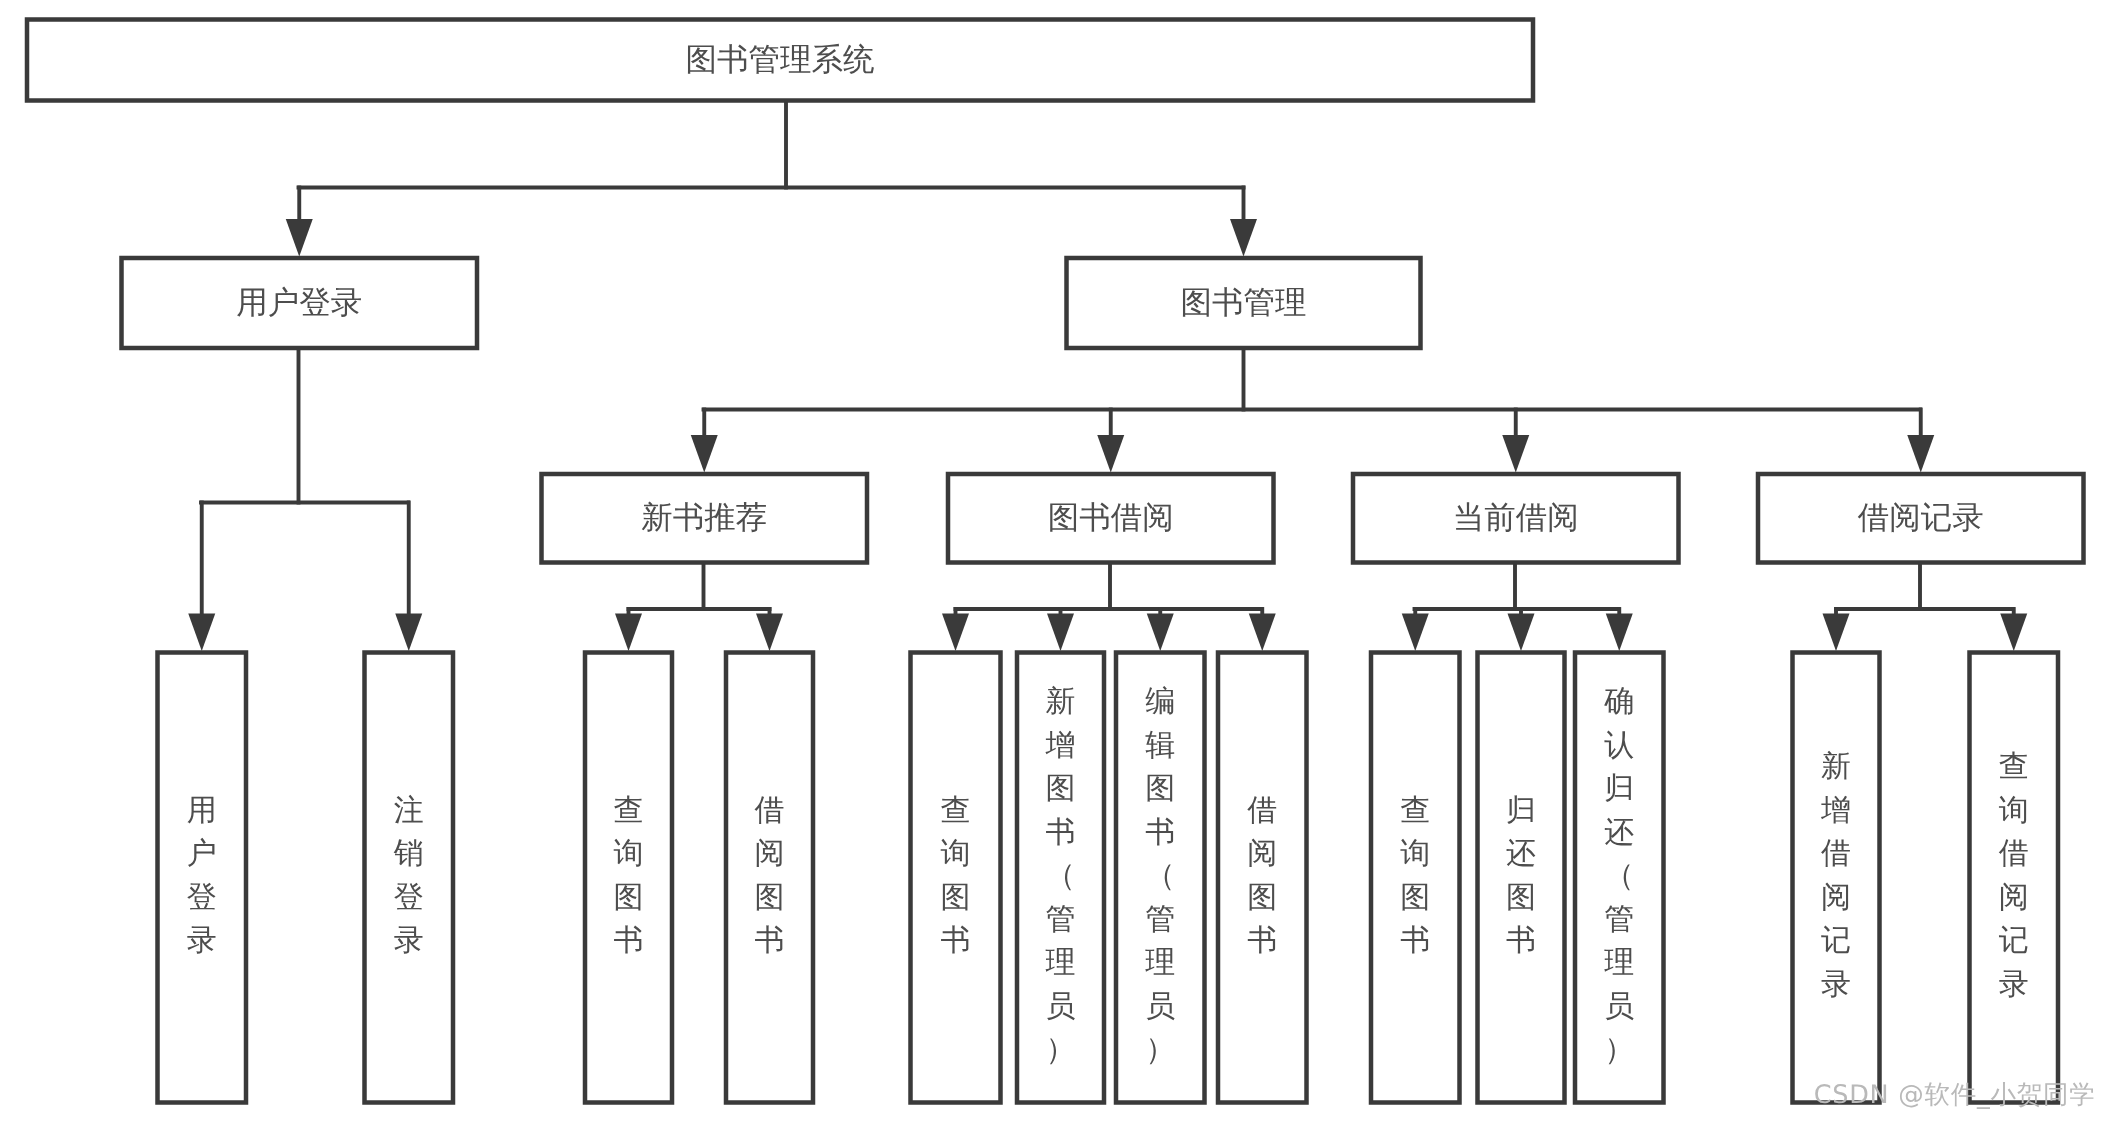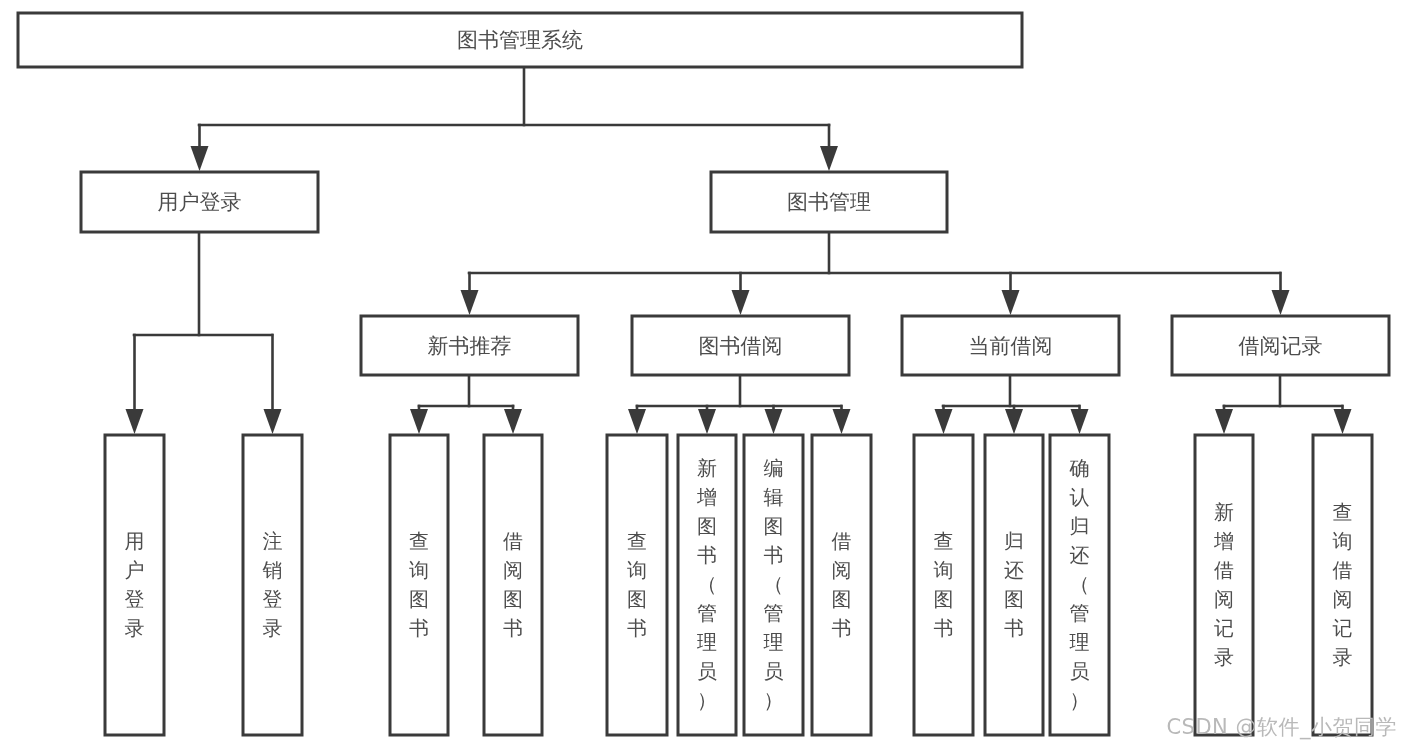--- a/index.html
+++ b/index.html
@@ -46,21 +46,21 @@
     dominant-baseline: middle;
   }
   text.node-label.vertical {
     font-size: 20px;
   }
   .watermark {
     position: absolute;
     right: 8px;
     bottom: 6px;
     font-family: "DejaVu Sans", "Liberation Sans", sans-serif;
-    font-size: 21px;
+    font-size: 17px;
     color: #b9b9b9;
     white-space: nowrap;
     letter-spacing: 0.5px;
   }
 </style>
 </head>
 <body>
 
 <div id="diagram-root">
   <svg class="diagram" viewBox="0 0 1405 747" xmlns="http://www.w3.org/2000/svg">

